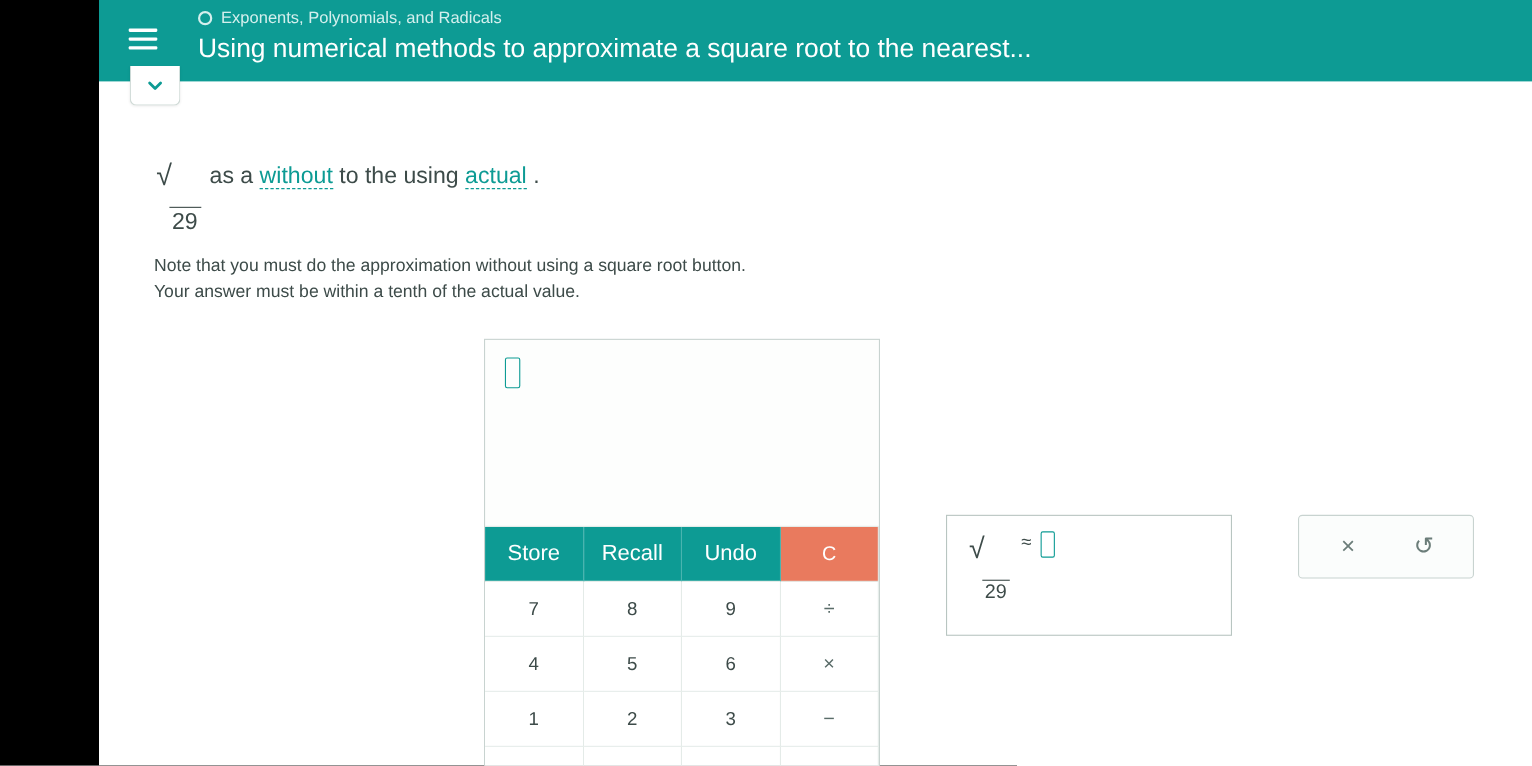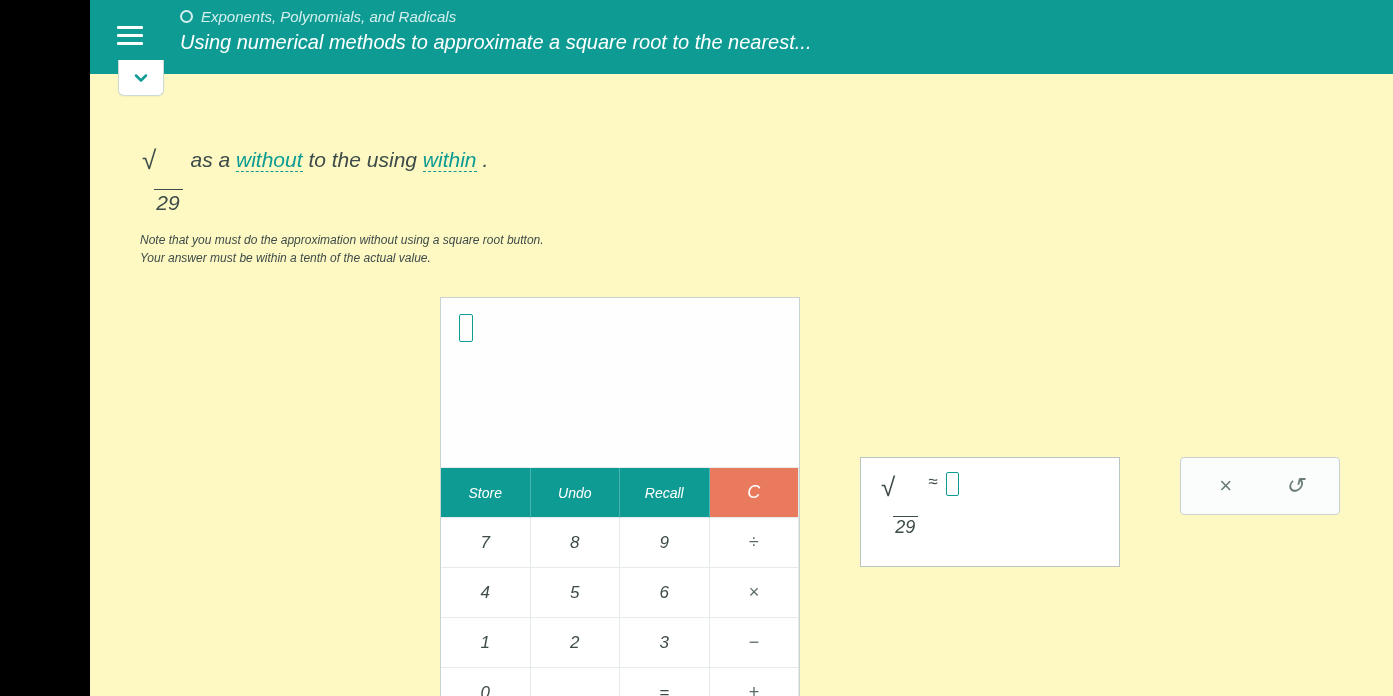--- a/index.html
+++ b/index.html
@@ -10,22 +10,21 @@
       height: 696px;
       overflow: hidden;
       position: relative;
     }
     .viewport {
       position: absolute;
       left: 90px;
       top: 0;
       right: 0;
       bottom: 0;
-      background: #fef9c3;
-      font-style: italic;
+      background: #ffffff;
     }
     .header {
       background: #0d9b94;
       color: #fff;
       padding: 6px 0 14px 0;
       display: flex;
       align-items: flex-start;
     }
     .hamburger {
       width: 60px;
@@ -56,21 +55,21 @@
       gap: 8px;
     }
     .header-breadcrumb .circ {
       display: inline-block;
       width: 13px;
       height: 13px;
       border: 2px solid #dff4f2;
       border-radius: 50%;
     }
     .header-title {
-      font-size: 20px;
+      font-size: 24px;
       margin-top: 6px;
       font-weight: 500;
       color: #fff;
     }
     .chevron-tab {
       position: absolute;
       top: 60px;
       left: 28px;
       width: 46px;
       height: 36px;
@@ -87,21 +86,21 @@
     .chevron-tab svg { width: 20px; height: 20px; }
     .content {
       padding: 70px 50px 0 50px;
       color: #3d4b49;
     }
     .prompt-line1 {
       font-size: 21px;
       line-height: 1.5;
     }
     .prompt-line2 {
-      font-size: 12px;
+      font-size: 16px;
       line-height: 1.5;
       margin-top: 16px;
     }
     .term {
       color: #0d9b94;
       border-bottom: 1px dashed #0d9b94;
       cursor: help;
     }
     .sqrt {
       display: inline-flex;
@@ -156,21 +155,21 @@
       border-right: 1px solid #e4ebe8;
       border-bottom: 1px solid #e4ebe8;
       background: #fff;
       color: #3d4b49;
       cursor: pointer;
       user-select: none;
     }
     .calc-btn.fn {
       background: #0d9b94;
       color: #fff;
-      font-size: 14px;
+      font-size: 20px;
       border-right-color: rgba(255,255,255,.25);
     }
     .calc-btn.clear {
       background: #e97a5e;
       color: #fff;
       font-size: 18px;
     }
     .calc-btn.op { color: #5a6c69; font-size: 18px; }
     .answer-box {
       border: 1px solid #b8c5c1;
@@ -239,37 +238,37 @@
 
   <div class="content">
     <p class="prompt-line1">
       <span class="sqrt">
         <span class="radical">√</span>
         <span class="radicand">29</span>
       </span>
       <span> as a </span>
       <span class="term">without</span>
       <span> to the using </span>
-      <span class="term">within</span>
+      <span class="term">actual</span>
       <span>.</span>
     </p>
     <p class="prompt-line2">
       <span>Note that you must do the approximation without using a square root button.</span><br>
       <span>Your answer must be within a tenth of the actual value.</span>
     </p>
 
     <div class="work-area">
       <div class="calculator">
         <div class="calc-display">
           <div class="calc-cursor"></div>
         </div>
         <div class="calc-grid">
           <div class="calc-btn fn">Store</div>
+          <div class="calc-btn fn">Recall</div>
           <div class="calc-btn fn">Undo</div>
-          <div class="calc-btn fn">Recall</div>
           <div class="calc-btn clear">C</div>
 
           <div class="calc-btn">7</div>
           <div class="calc-btn">8</div>
           <div class="calc-btn">9</div>
           <div class="calc-btn op">÷</div>
 
           <div class="calc-btn">4</div>
           <div class="calc-btn">5</div>
           <div class="calc-btn">6</div>

